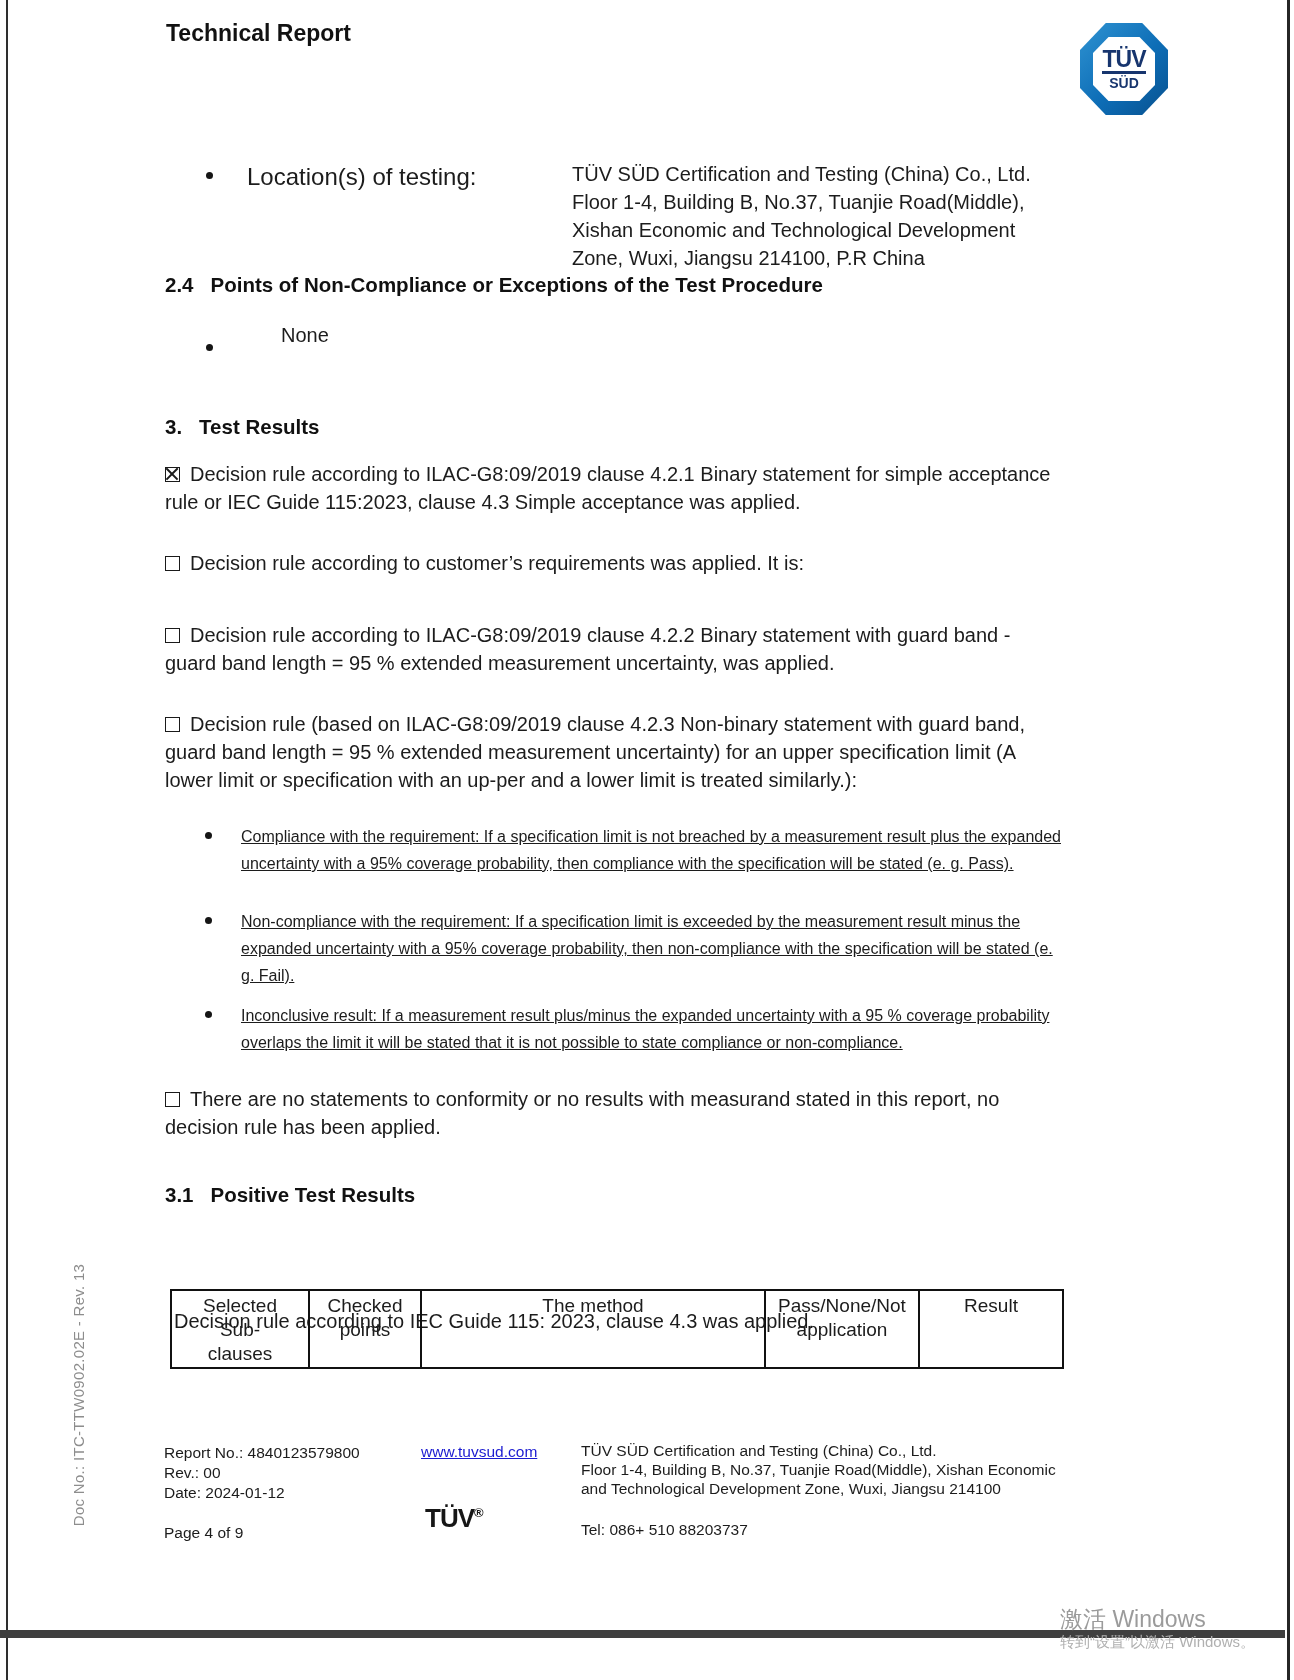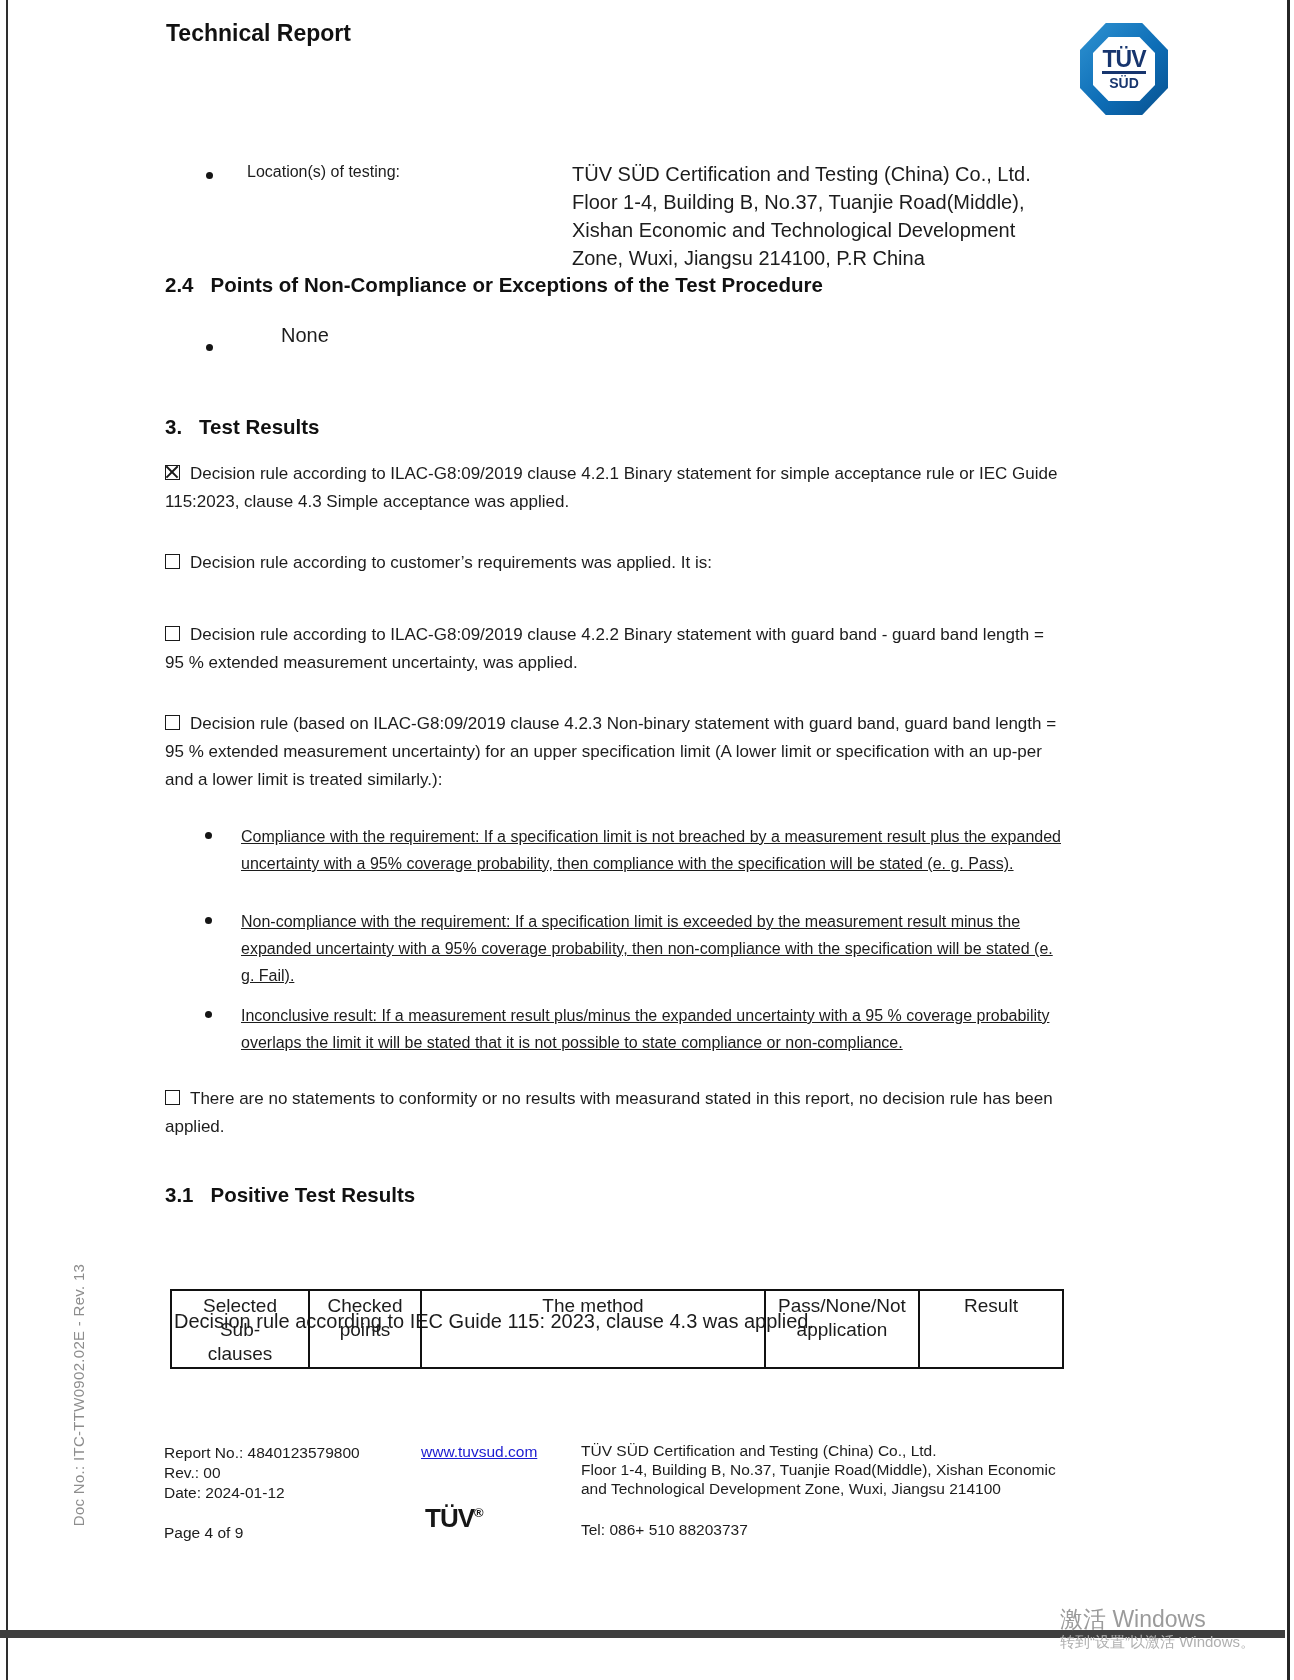--- a/index.html
+++ b/index.html
@@ -22,27 +22,27 @@
     clip-path:polygon(25% 0%,75% 0%,100% 25%,100% 75%,75% 100%,25% 100%,0% 75%,0% 25%);
     background:#fff; display:flex; flex-direction:column; align-items:center; justify-content:center; }
   .logo-tuv { font-size:23px; font-weight:bold; color:#17356e; letter-spacing:-1px; line-height:22px; }
   .logo-rule { width:44px; height:3px; background:#17356e; margin:1px 0 2px 0; }
   .logo-sud { font-size:14px; font-weight:bold; color:#17356e; line-height:14px; }
 
   
   .dot { position:absolute; width:7px; height:7px; border-radius:50%; background:#151515; }
 
   
-  .loc-label { position:absolute; left:247px; top:163px; font-size:16px; }
+  .loc-label { position:absolute; left:247px; top:163px; font-size:24px; }
   .loc-value { position:absolute; left:572px; top:160px; width:540px; font-size:20px; line-height:28px; }
 
   .heading { position:absolute; font-size:20.5px; font-weight:bold; color:#111; white-space:nowrap; }
   .h-num { margin-right:17px;margin-top:44px; }
 
-  .body-text { font-size:17px; line-height:28px; color:#1c1c1c; }
+  .body-text { font-size:20px; line-height:28px; color:#1c1c1c; }
   .para { position:absolute; left:165px; width:897px; }
 
   .checkbox { display:inline-block; width:15px; height:15px; border:1.8px solid #1a1a1a;
     vertical-align:-1px; margin-right:10px; position:relative; }
   .checkbox.checked::before, .checkbox.checked::after { content:""; position:absolute;
     left:-2px; top:4.8px; width:16px; height:1.8px; background:#1a1a1a; }
   .checkbox.checked::before { transform:rotate(45deg); }
   .checkbox.checked::after  { transform:rotate(-45deg); }
 
   .list-item { position:absolute; left:241px; width:822px; font-size:16px; line-height:27px;text-decoration:underline; }

